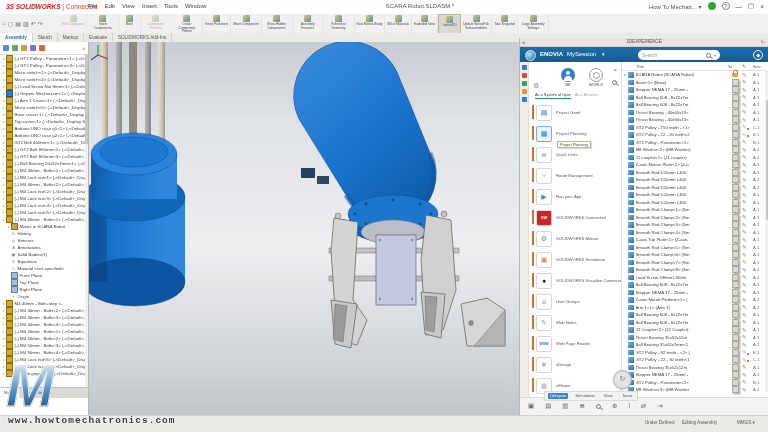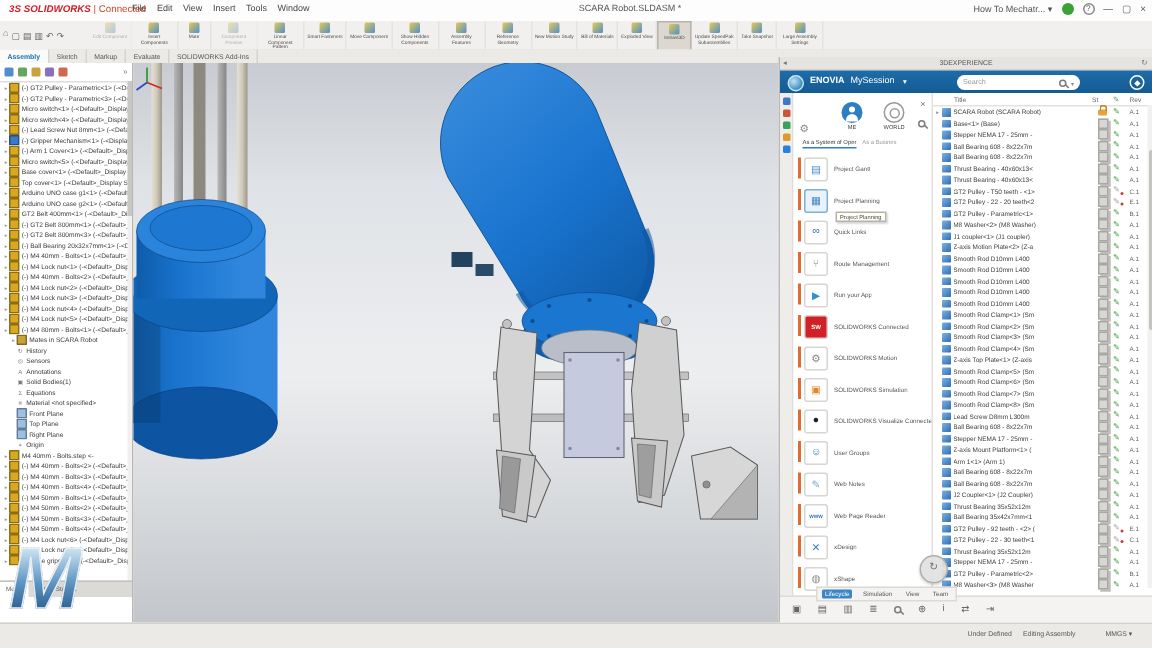--- a/index.html
+++ b/index.html
@@ -593,20 +593,21 @@
       </g>
     </svg>
     <svg class="triad" width="22" height="22" viewBox="0 0 22 22">
       <line x1="9" y1="13" x2="9" y2="3" stroke="#2ba12b" stroke-width="1.2"></line>
       <line x1="9" y1="13" x2="19" y2="17" stroke="#cc2a2a" stroke-width="1.2"></line>
       <line x1="9" y1="13" x2="2" y2="18" stroke="#2a4ccc" stroke-width="1.2"></line>
     </svg>
   </div>
 
   <div class="wm abs wm-m">M</div>
+  <div class="wm abs wm-url">www.howtomechatronics.com</div>
 
   <div class="tpane">
     <div class="tp-title">
       <span class="lft">◂</span>
       <span>3DEXPERIENCE</span>
       <span class="rgt">↻</span>
     </div>
     <div class="enovia">
       <span class="en-logo"></span>
       <span class="en-brand">ENOVIA</span>

